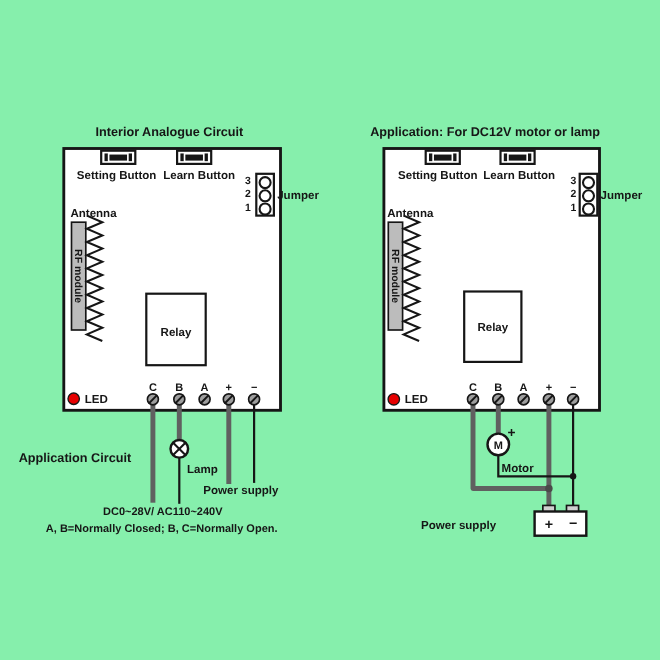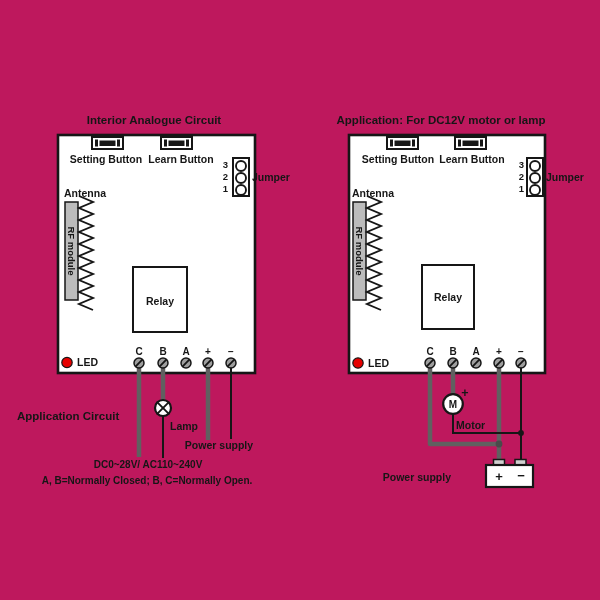--- a/index.html
+++ b/index.html
@@ -1,16 +1,16 @@
 <!DOCTYPE html>
 <html><head>
 <meta charset="utf-8">
 <style>
   html,body{margin:0;padding:0;background:#ffffff;}
-  .canvas{position:relative;width:600px;height:600px;background:#be185d;overflow:hidden;}
+  .canvas{position:relative;width:600px;height:600px;background:#86efac;overflow:hidden;}
   svg{display:block;}
   text{font-family:"Liberation Sans","DejaVu Sans",sans-serif;font-weight:bold;fill:#161616;}
   .t-title{font-size:11.5px;}
   .t-label{font-size:10.5px;}
   .t-term{font-size:10px;}
   .t-pin{font-size:9.5px;}
   .t-note{font-size:10px;}
   .t-batt{font-size:13px;}
   .t-motor{font-size:10px;}
   .t-mplus{font-size:12.5px;}

